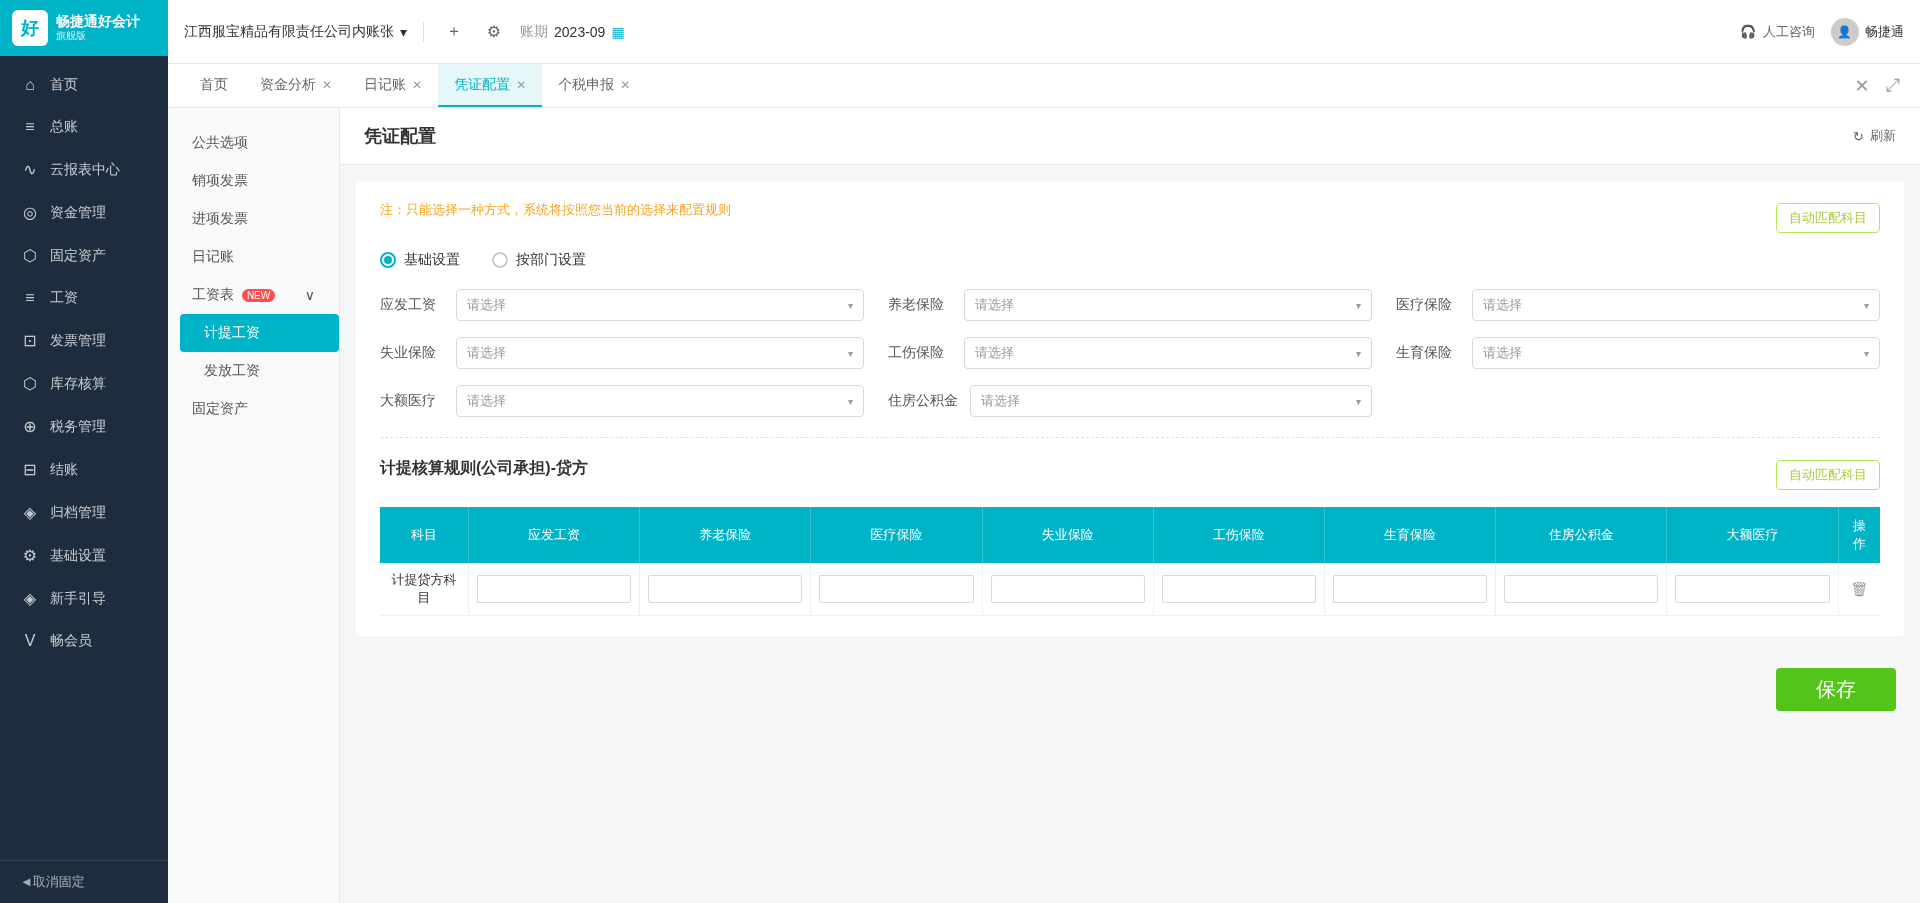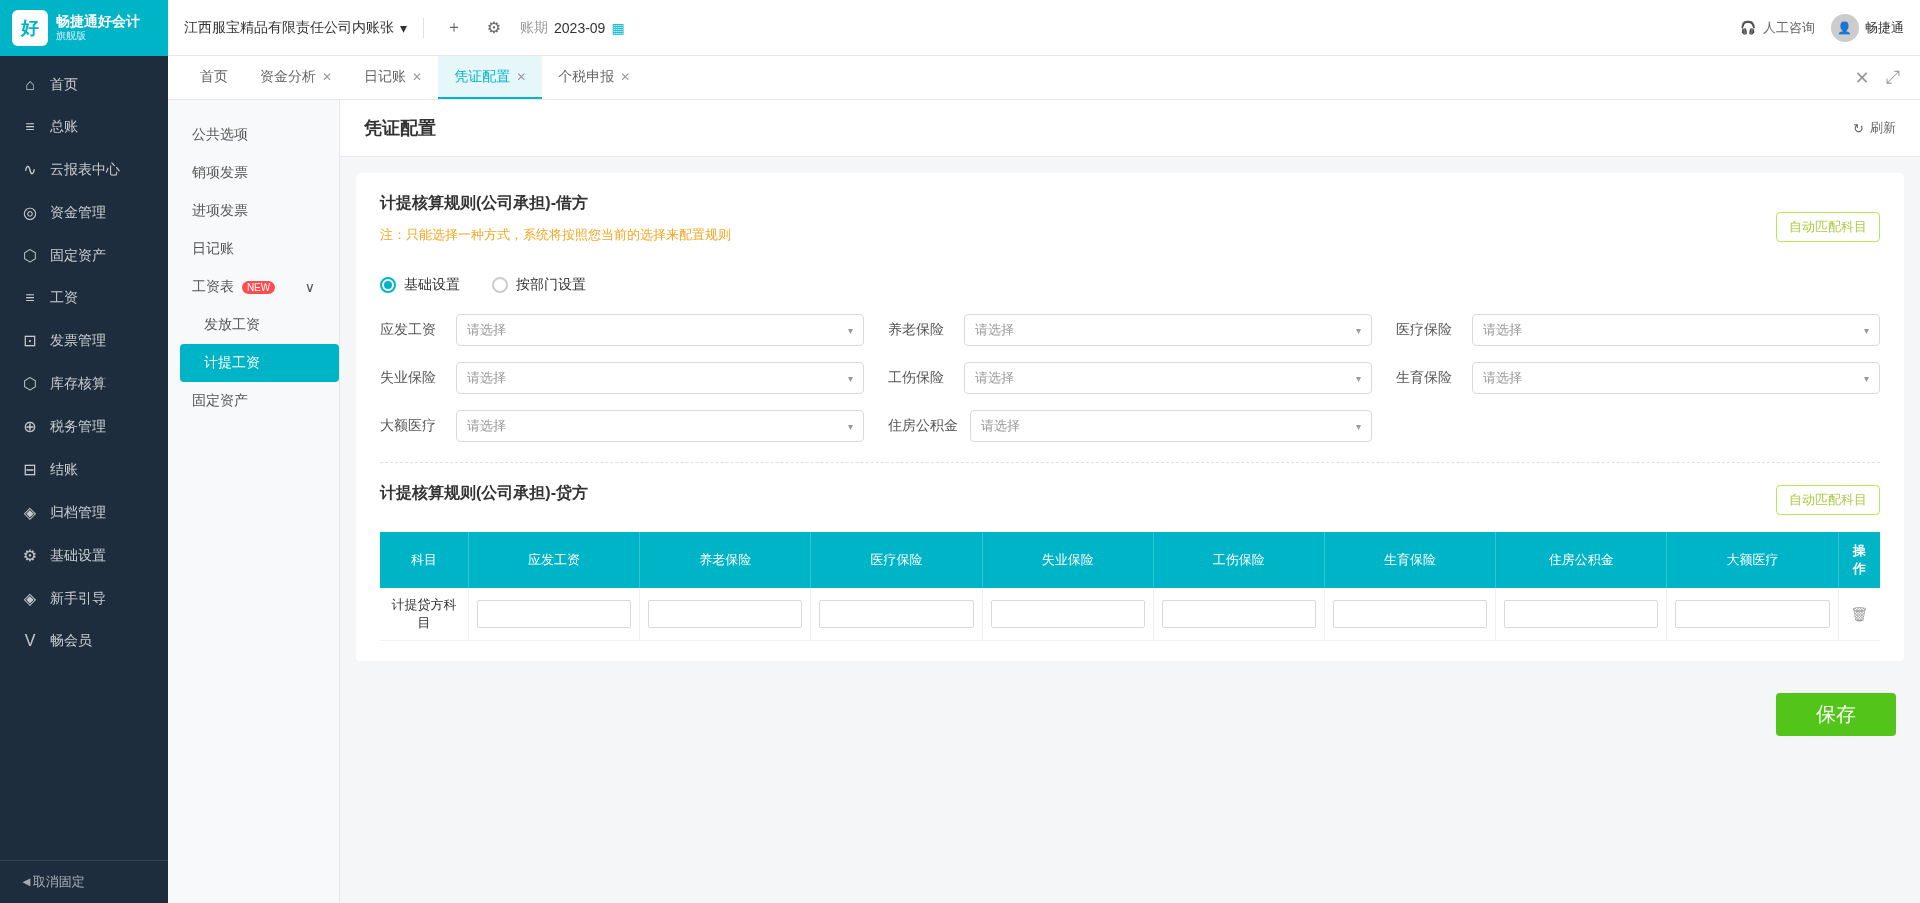--- a/index.html
+++ b/index.html
@@ -46,21 +46,21 @@
       display: flex; gap: 6px;
       border-top: 1px solid rgba(255,255,255,0.1);
     }
 
     
     .main { flex: 1; display: flex; flex-direction: column; overflow: hidden; }
 
     
     .topbar {
       background: white;
-      height: 56px;
+      height: 64px;
       display: flex;
       align-items: center;
       padding: 0 16px;
       border-bottom: 1px solid #e8e8e8;
       gap: 12px;
       flex-shrink: 0;
     }
     .topbar-company {
       display: flex; align-items: center; gap: 6px;
       font-size: 14px; color: #333; cursor: pointer;
@@ -212,21 +212,21 @@
     
     .dashed-divider { border-top: 1px dashed #e0e0e0; margin: 20px 0; }
 
     
     .voucher-table { width: 100%; border-collapse: collapse; margin-top: 8px; }
     .voucher-table thead tr { background: #00b4c8; color: white; }
     .voucher-table thead th {
       padding: 10px 8px; font-size: 13px; font-weight: normal;
       text-align: center; border-right: 1px solid rgba(255,255,255,0.2);
     }
-    .voucher-table thead th:last-child { border-right: none; font-weight: bold; }
+    .voucher-table thead th:last-child { border-right: none; }
     .voucher-table tbody tr { background: white; }
     .voucher-table tbody td {
       padding: 8px; text-align: center; font-size: 13px; color: #333;
       border-bottom: 1px solid #f0f0f0; border-right: 1px solid #f0f0f0;
     }
     .voucher-table tbody td:last-child { border-right: none; }
     .table-input {
       width: 100%; height: 28px; border: 1px solid #d9d9d9;
       border-radius: 2px; padding: 0 6px; font-size: 12px; text-align: center;
     }
@@ -394,46 +394,45 @@
         <span>日记账</span>
       </div>
       <div class="menu-group">
         <div>
           <span>工资表</span>
           <span class="menu-group-badge">NEW</span>
         </div>
         <span>∨</span>
       </div>
       <div class="menu-sub">
+        <div class="menu-item active">
+          <span>计提工资</span>
+        </div>
         <div class="menu-item">
           <span>发放工资</span>
-        </div>
-        <div class="menu-item active">
-          <span>计提工资</span>
         </div>
       </div>
       <div class="menu-item">
         <span>固定资产</span>
       </div>
     </div>
 
     <div class="page-content">
 
       <div class="page-header">
         <h1 class="page-title">凭证配置</h1>
         <div class="refresh-btn">
           <span>↻</span>
           <span>刷新</span>
         </div>
       </div>
 
       <div class="section">
         <div class="section-header">
           <div>
-            <div class="section-title">计提核算规则(公司承担)-借方</div>
             <div class="section-note">注：只能选择一种方式，系统将按照您当前的选择来配置规则</div>
           </div>
           <button class="auto-match-btn">自动匹配科目</button>
         </div>
 
         <div class="radio-group">
           <div class="radio-item">
             <div class="radio-circle checked">
               <div class="radio-dot"></div>
             </div>

